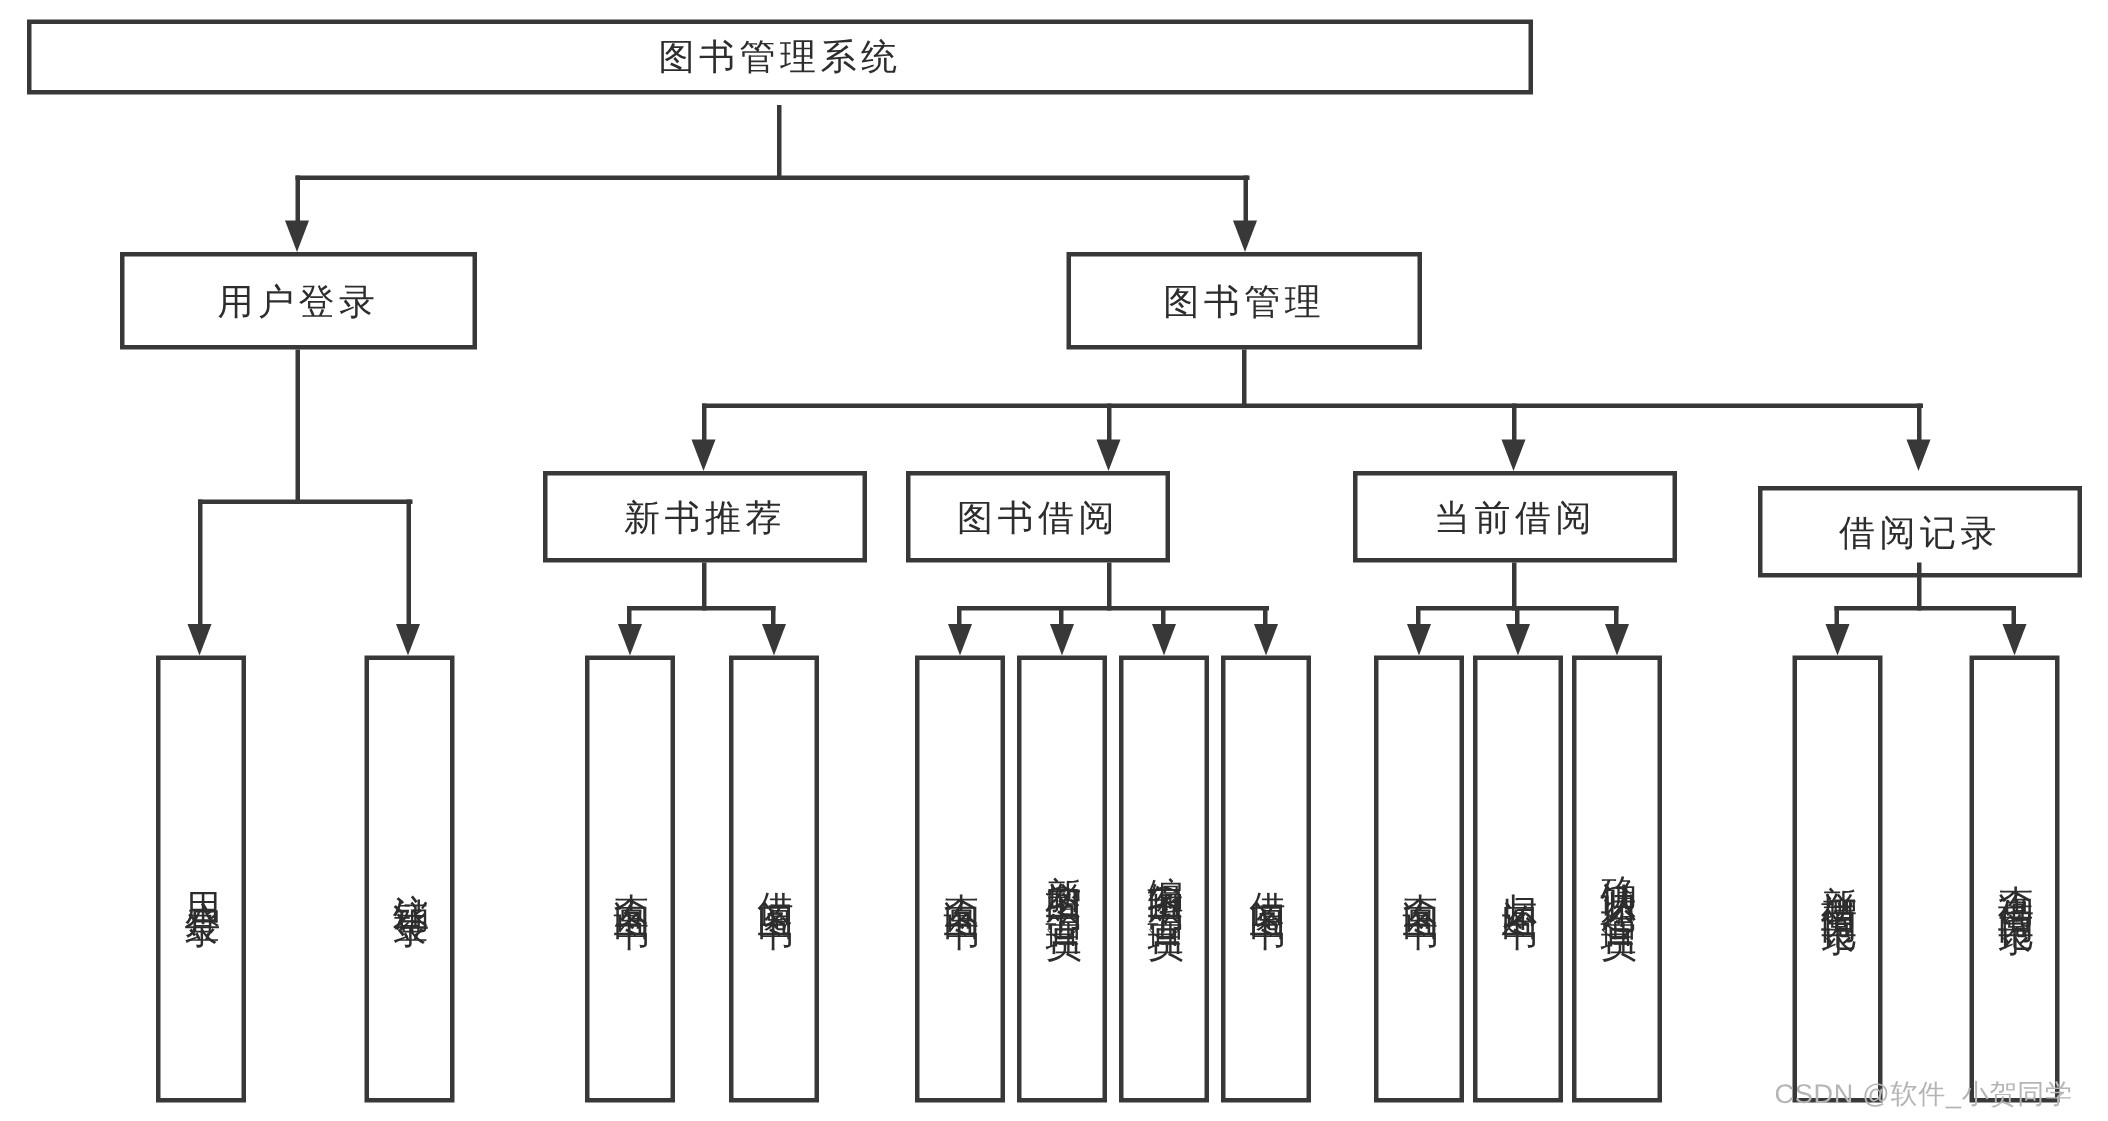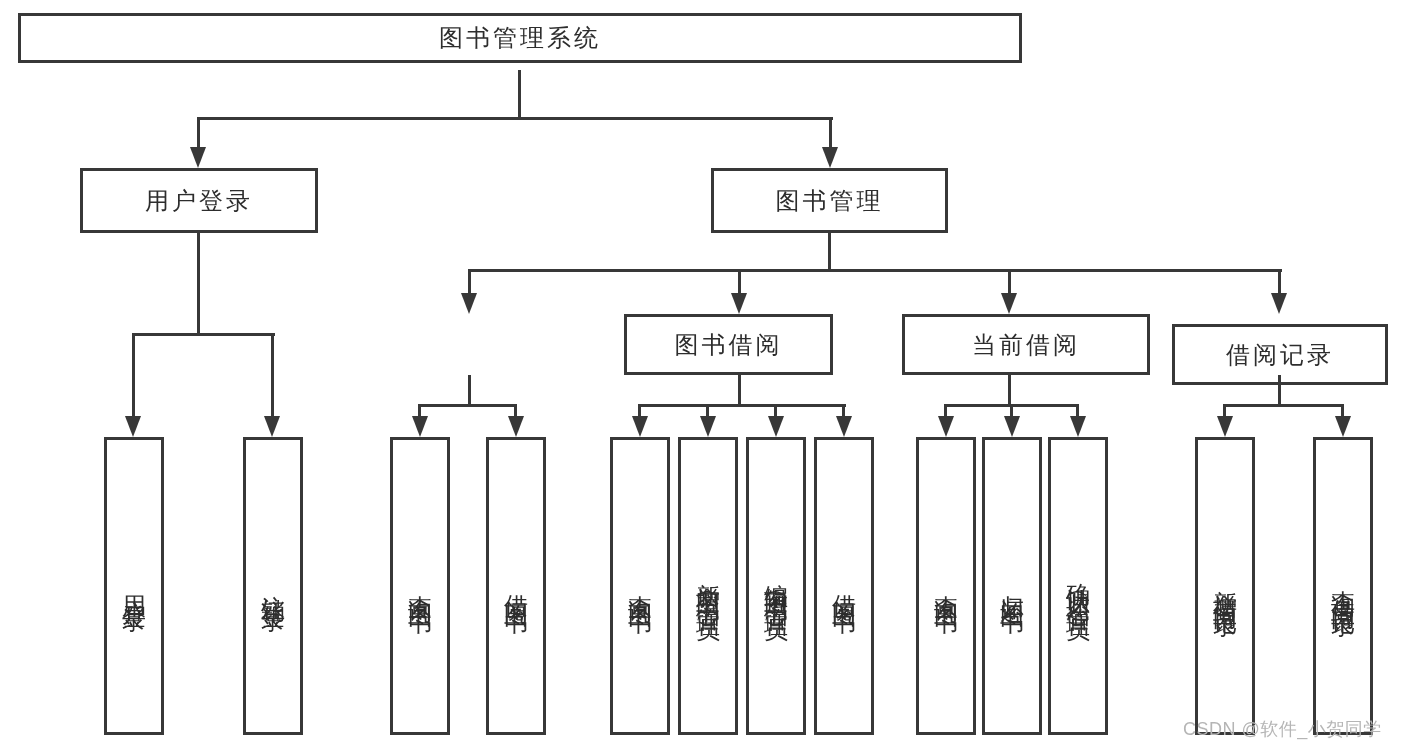--- a/index.html
+++ b/index.html
@@ -90,22 +90,23 @@
   <div class="hline" style="left:468px;top:269px;width:814px;"></div>
   <div class="vline" style="left:468px;top:269px;height:26px;"></div>
   <div class="vline" style="left:738px;top:269px;height:26px;"></div>
   <div class="vline" style="left:1008px;top:269px;height:26px;"></div>
   <div class="vline" style="left:1278px;top:269px;height:26px;"></div>
   <div class="arrow" style="left:461px;top:293px;"></div>
   <div class="arrow" style="left:731px;top:293px;"></div>
   <div class="arrow" style="left:1001px;top:293px;"></div>
   <div class="arrow" style="left:1271px;top:293px;"></div>
 
-  <div class="box" style="left:624px;top:314px;width:209px;height:61px;">图书借阅</div>
-  <div class="box" style="left:902px;top:314px;width:248px;height:61px;">当前借阅</div>
+  <div class="box" style="left:362px;top:314px;width:216px;height:61px;">新书推荐</div>
+  <div class="box" style="left:604px;top:314px;width:176px;height:61px;">图书借阅</div>
+  <div class="box" style="left:902px;top:314px;width:216px;height:61px;">当前借阅</div>
   <div class="box" style="left:1172px;top:314px;width:216px;height:61px;margin-top:10px;">借阅记录</div>
 
   <div class="vline" style="left:468px;top:375px;height:32px;"></div>
   <div class="hline" style="left:418px;top:404px;width:99px;"></div>
   <div class="vline" style="left:418px;top:404px;height:14px;"></div>
   <div class="vline" style="left:514px;top:404px;height:14px;"></div>
   <div class="arrow" style="left:412px;top:416px;"></div>
   <div class="arrow" style="left:508px;top:416px;"></div>
 
   <div class="vline" style="left:738px;top:375px;height:32px;"></div>

